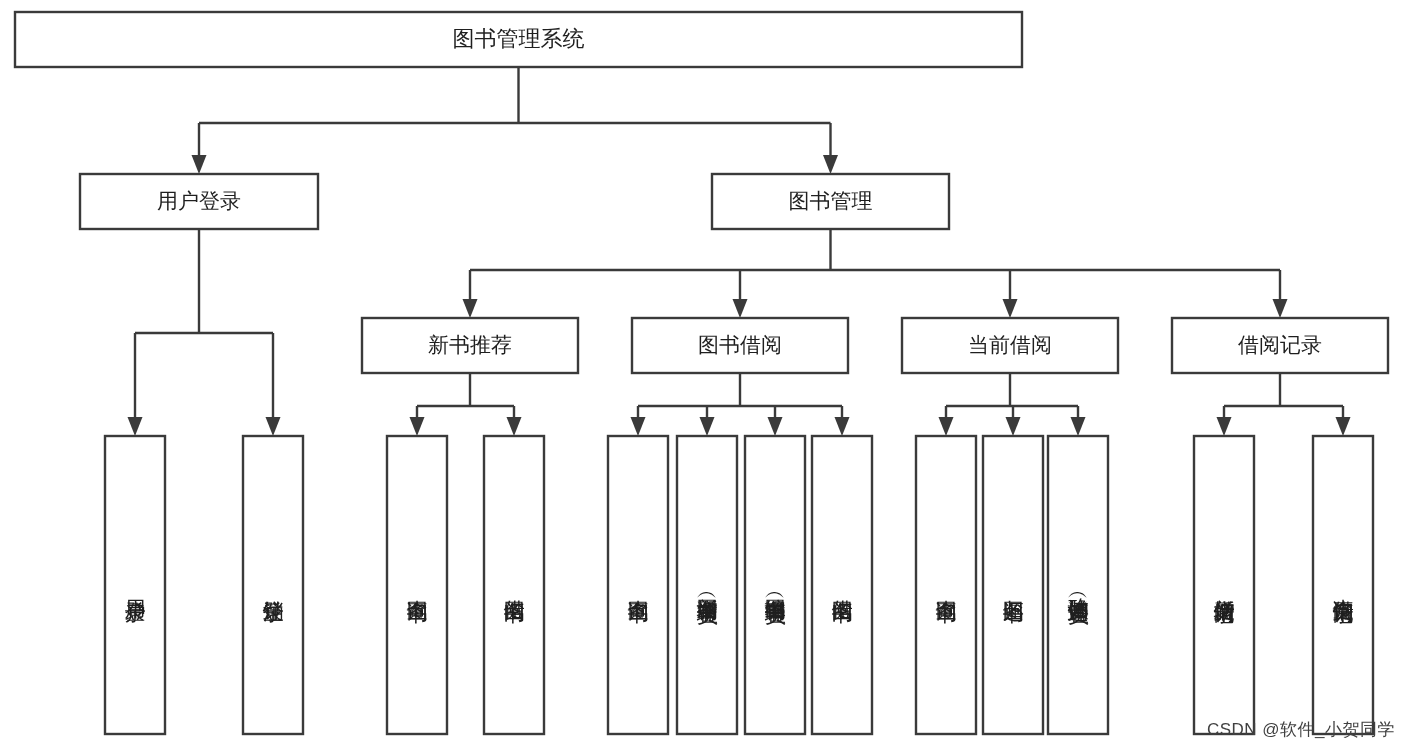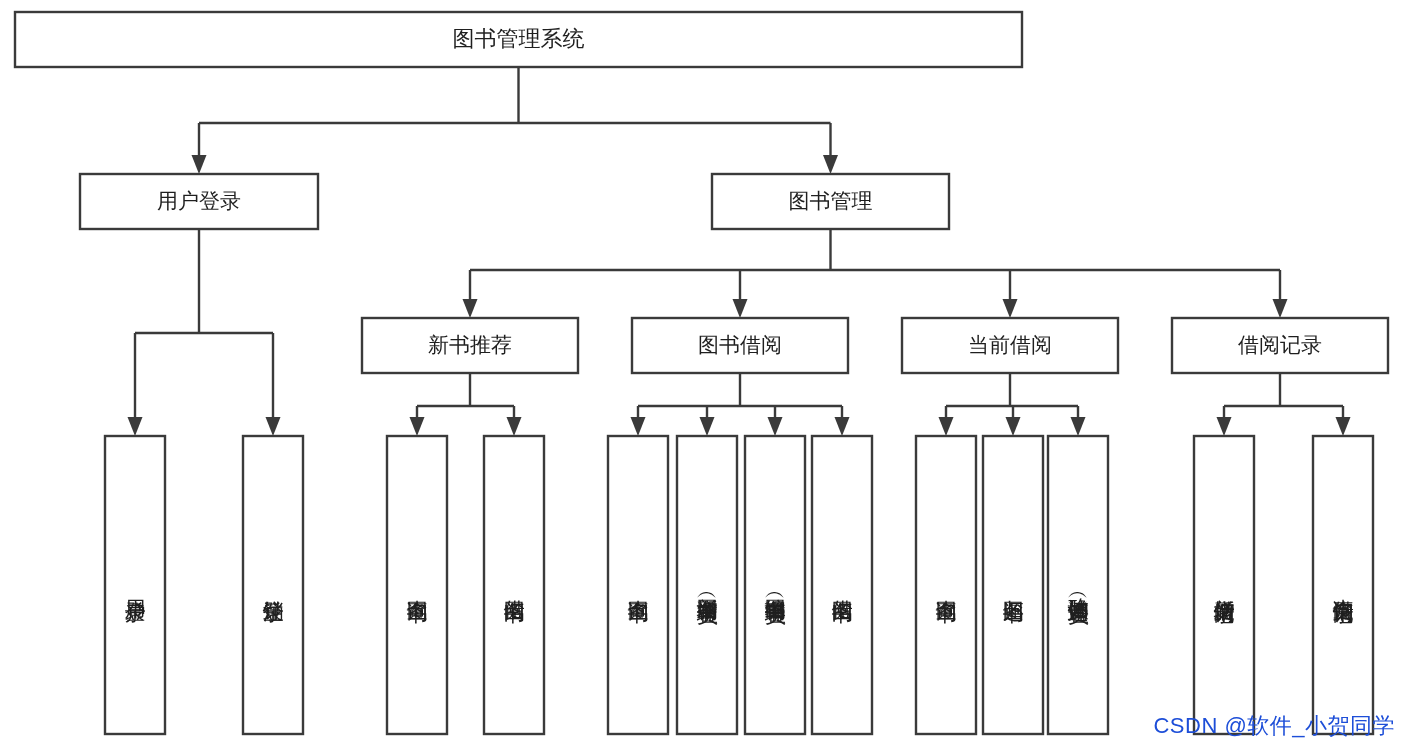--- a/index.html
+++ b/index.html
@@ -70,22 +70,22 @@
     line-height: 1.08;
     color: #1f1f1f;
     letter-spacing: 1px;
     white-space: nowrap;
   }
   .watermark {
     position: absolute;
     right: 10px;
     bottom: 6px;
     font-family: "Liberation Sans", "DejaVu Sans", sans-serif;
-    font-size: 22px;
-    color: #1d4ed8;
+    font-size: 17px;
+    color: #404040;
     letter-spacing: 0.5px;
     white-space: nowrap;
   }
 </style>
 </head>
 <body>
 
 <div id="diagram-root">
 
   <svg id="tree-svg" viewBox="0 0 1405 747">

